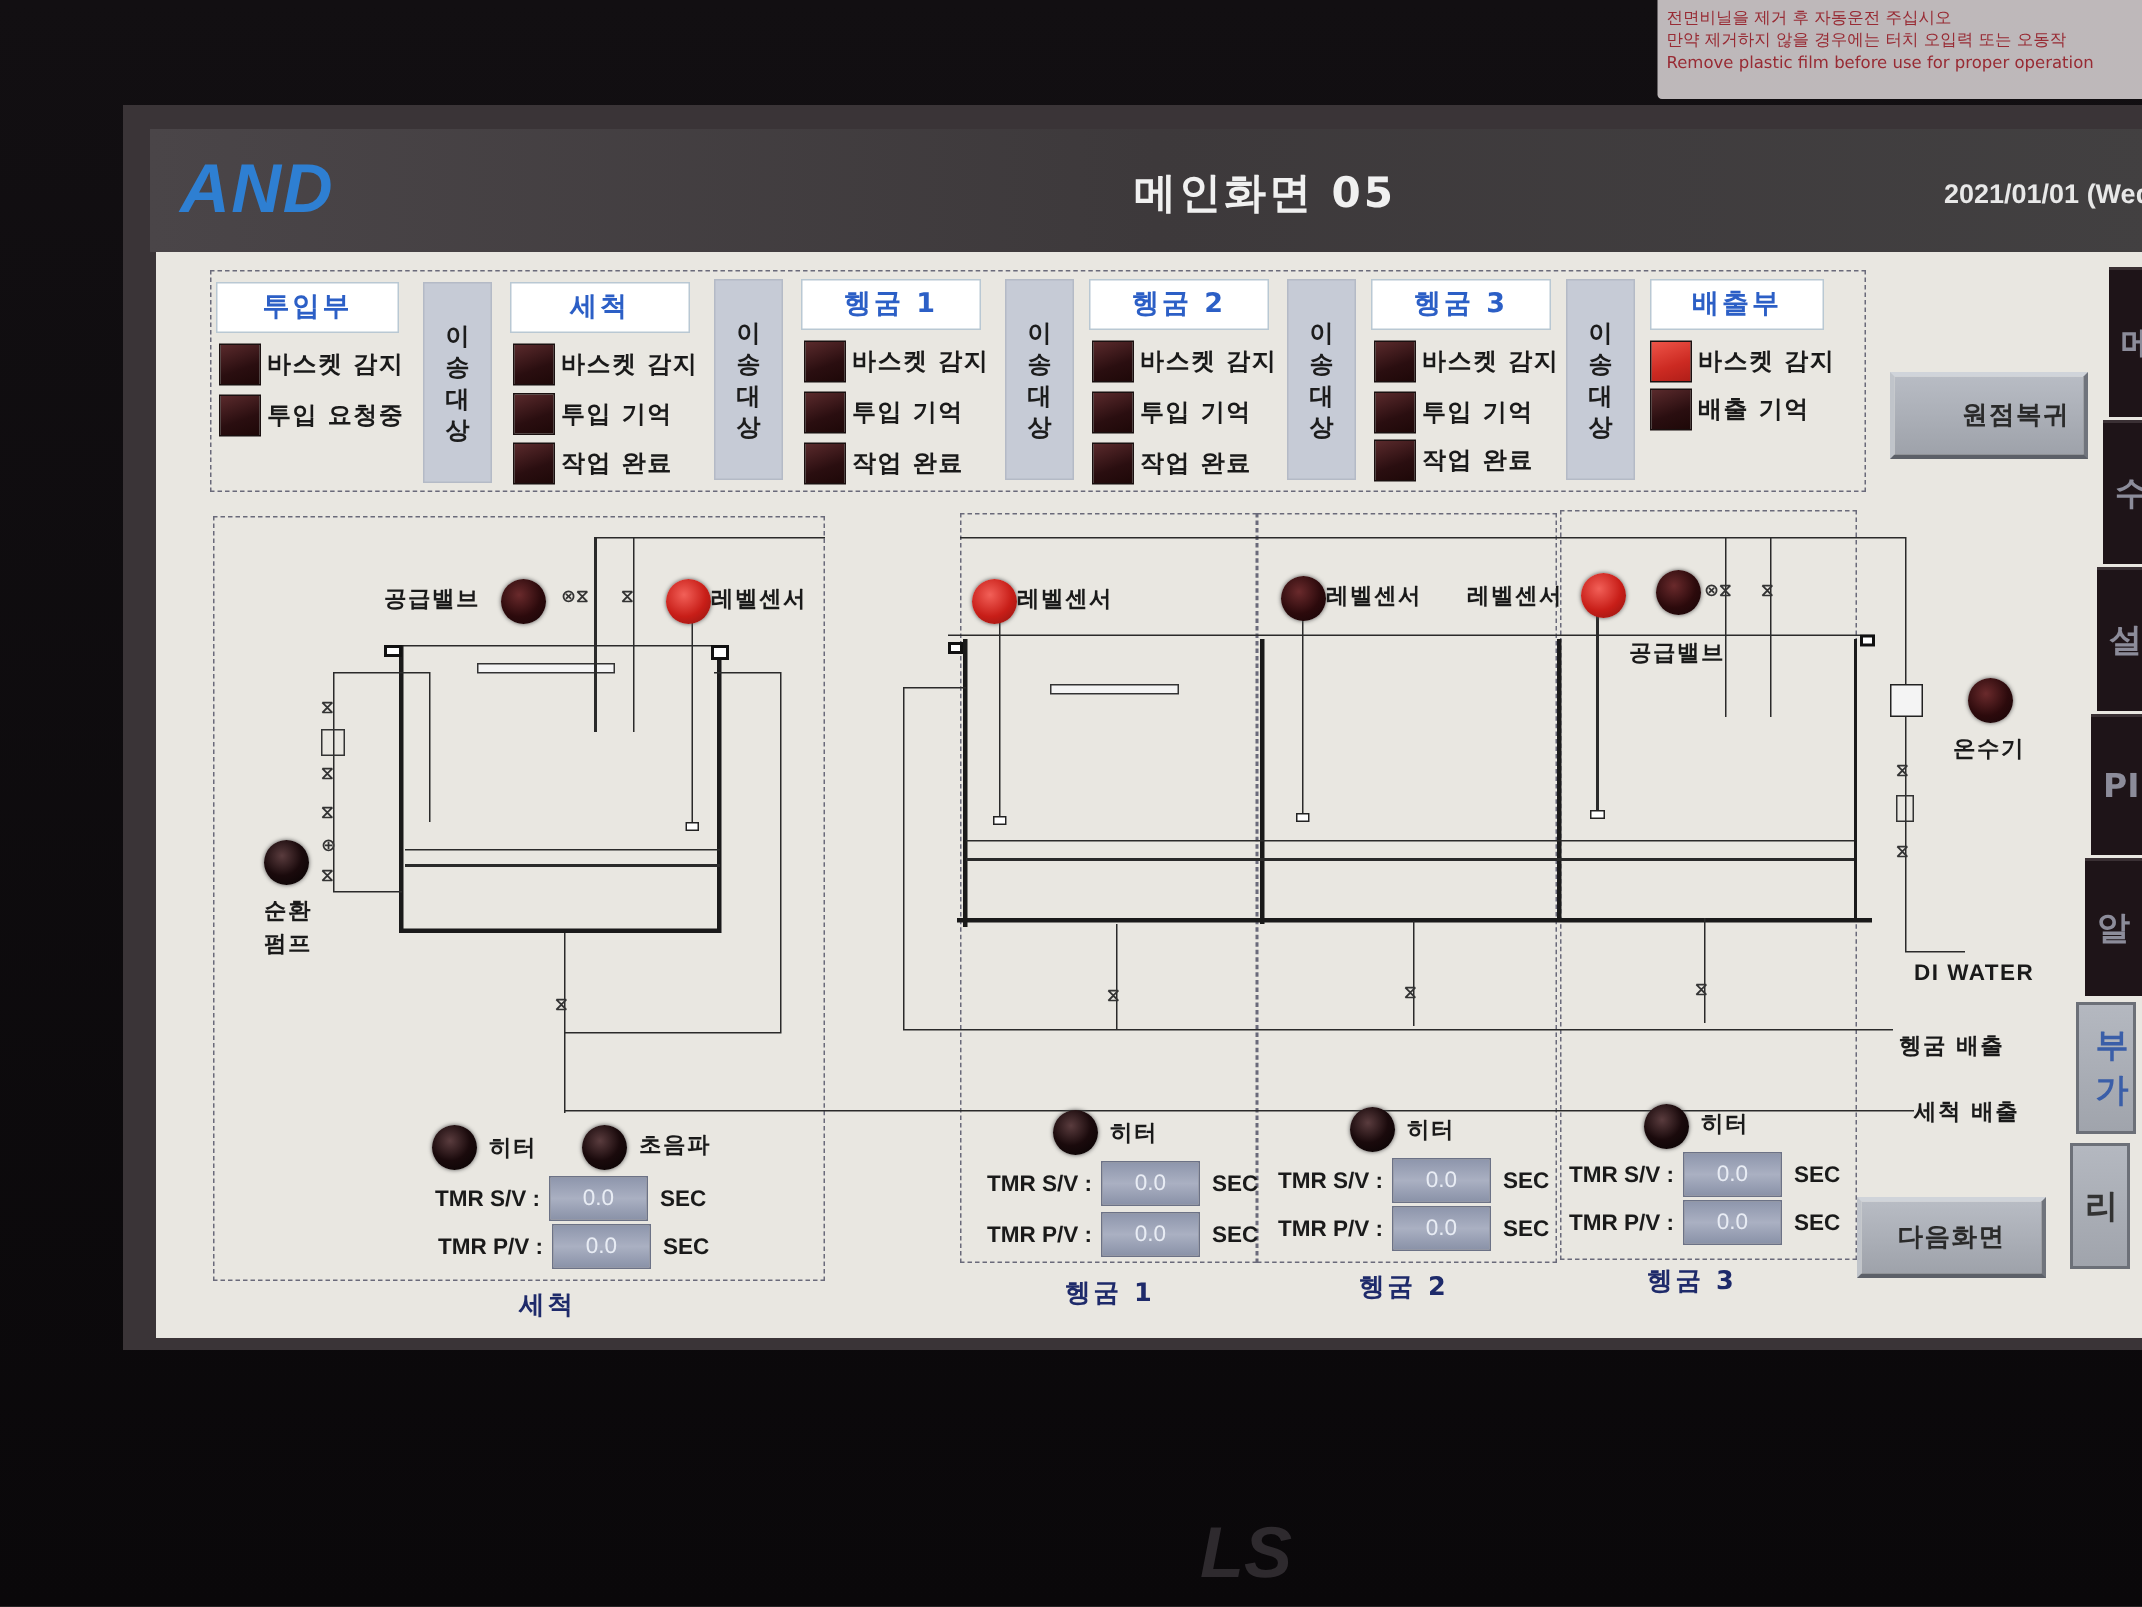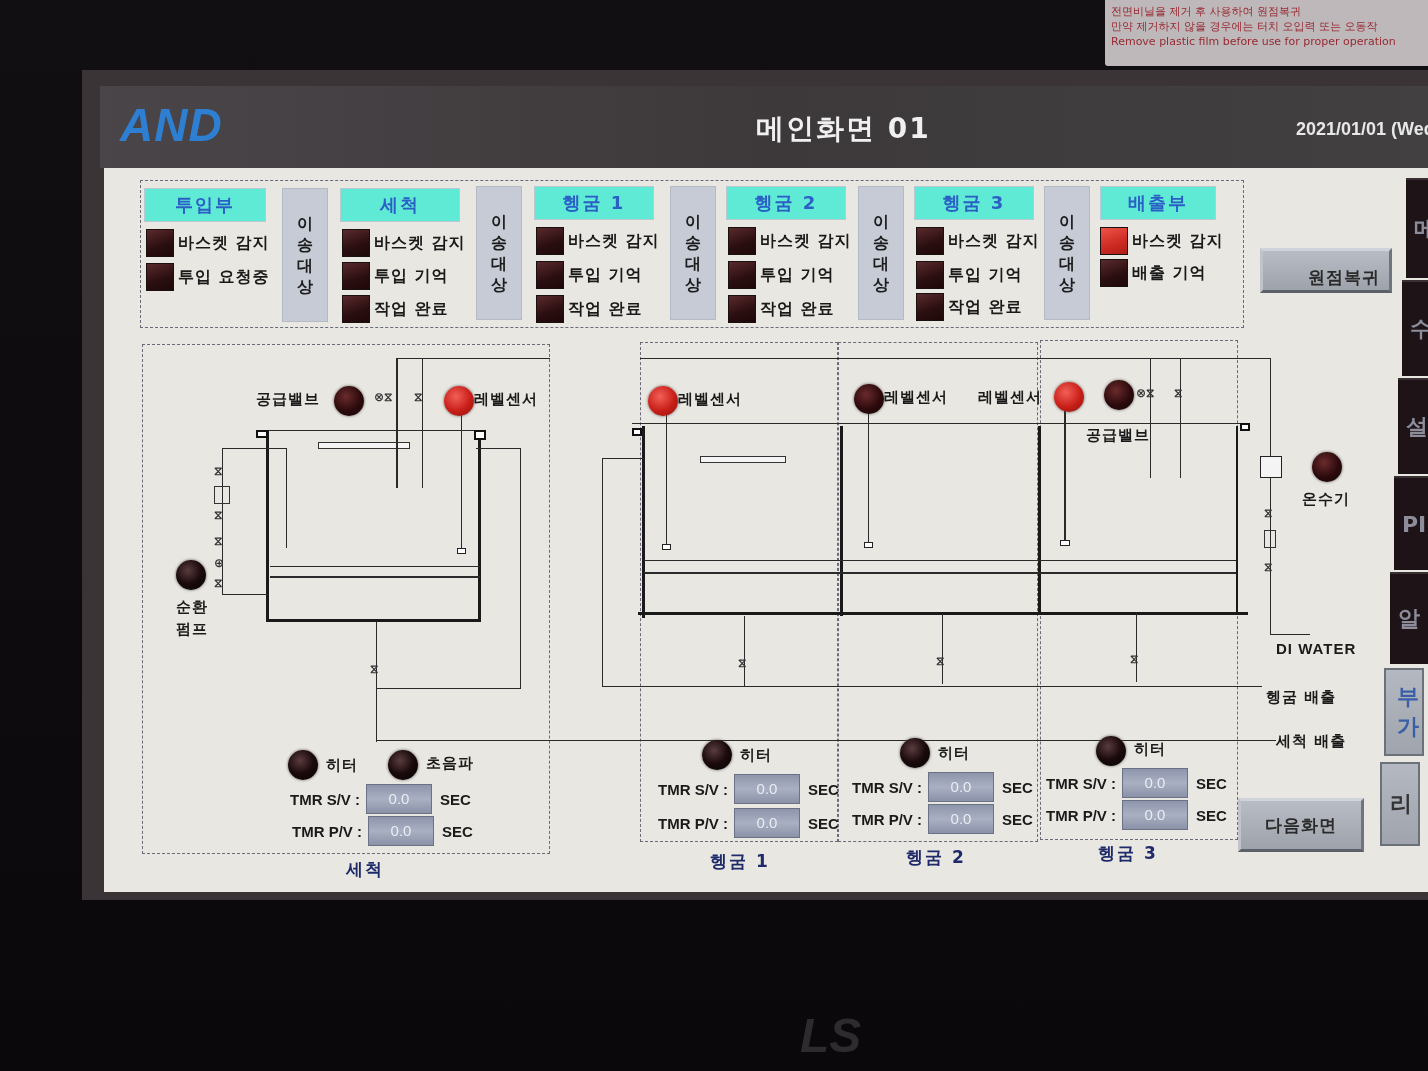--- a/index.html
+++ b/index.html
@@ -6,21 +6,21 @@
   html, body { width: 1428px; height: 1071px; overflow: hidden; background: #0c0a0c; font-family: "DejaVu Sans", "Liberation Sans", sans-serif; }
   .bezel { position: absolute; left: 0; top: 0; width: 1428px; height: 1071px; background: linear-gradient(180deg, #120f12 0%, #0a080a 100%); }
   .film-sticker { position: absolute; left: 1105px; top: 0; width: 330px; height: 66px; background: #dcd6d8; border-bottom-left-radius: 3px; padding: 4px 6px; color: #b0303a; font-size: 11px; line-height: 15px; opacity: 0.85; }
   .screen-frame { position: absolute; left: 82px; top: 70px; width: 1360px; height: 830px; background: #3a3437; }
   .header { position: absolute; left: 100px; top: 86px; width: 1340px; height: 82px; background: linear-gradient(90deg, #4a4548 0%, #3d393b 50%, #424041 100%); }
   .logo { position: absolute; left: 20px; top: 12px; font-size: 46px; font-weight: bold; font-style: italic; color: #2e7fd2; letter-spacing: 1px; font-family: "Liberation Sans", sans-serif; }
   .title { position: absolute; left: 656px; top: 24px; font-size: 28px; font-weight: bold; color: #f0f0f0; letter-spacing: 2px; }
   .datetime { position: absolute; left: 1196px; top: 33px; font-size: 18px; font-weight: bold; color: #e8e8e8; white-space: nowrap; font-family: "Liberation Sans", sans-serif; }
   .main { position: absolute; left: 104px; top: 168px; width: 1336px; height: 724px; background: #e9e7e1; overflow: hidden; }
   .dashed { position: absolute; border: 1px dashed #6a6a7a; }
-  .sec-title { position: absolute; height: 34px; background: #5eead4; border: 1px solid #b9c8d3; color: #2c5fc6; font-weight: bold; font-size: 18px; text-align: center; line-height: 32px; letter-spacing: 2px; }
+  .sec-title { position: absolute; height: 34px; background: #ffffff; border: 1px solid #b9c8d3; color: #2c5fc6; font-weight: bold; font-size: 18px; text-align: center; line-height: 32px; letter-spacing: 2px; }
   .transfer { position: absolute; width: 46px; height: 134px; background: #c6cbd6; border: 1px solid #b4bac6; color: #1c1c1c; font-weight: bold; font-size: 16px; text-align: center; display: flex; flex-direction: column; justify-content: center; line-height: 21px; }
   .ind-row { position: absolute; display: flex; align-items: center; height: 30px; }
   .lamp-sq { width: 28px; height: 28px; background: linear-gradient(160deg, #5a2a2c 0%, #2a0e10 60%, #1e0808 100%); border: 1px solid #1a1010; margin-right: 4px; }
   .lamp-sq.on { background: linear-gradient(160deg, #ee5448 0%, #cc2a22 60%, #b01e18 100%); }
   .ind-label { font-size: 16px; font-weight: bold; color: #1a1a1a; letter-spacing: 1px; white-space: nowrap; }
   .btn { position: absolute; background: linear-gradient(180deg, #b8bcc4 0%, #9ea2aa 100%); border: 3px solid; border-color: #d0d4da #70747c #5c6068 #c0c4ca; color: #2a2a2a; font-size: 17px; font-weight: bold; text-align: center; letter-spacing: 1px; }
   .side-tab { position: absolute; width: 40px; background: #1e1418; color: #8c8c9a; font-size: 22px; font-weight: bold; overflow: hidden; padding-left: 8px; display: flex; align-items: center; border-top: 2px solid #3a3034; }
   .side-tab.light { background: linear-gradient(180deg, #b4b8c0 0%, #a0a4ac 100%); color: #3a5ea8; border: 2px solid #6c7078; text-align: center; }
   .pipe { position: absolute; background: #2a2a2a; }
   .label { position: absolute; font-size: 15px; font-weight: bold; color: #1a1a1a; white-space: nowrap; letter-spacing: 1px; }
@@ -36,30 +36,30 @@
   .tank-wall { position: absolute; background: #1a1a1a; }
   .heater { position: absolute; height: 7px; border: 1px solid #333; background: #f4f4f4; }
   .ls-logo { position: absolute; left: 800px; top: 1008px; font-size: 48px; font-weight: bold; font-style: italic; color: #2e2a2e; font-family: "Liberation Sans", sans-serif; }
 </style>
 </head>
 <body>
 
 <div class="bezel"></div>
 
 <div class="film-sticker">
-  <div>전면비닐을 제거 후 사용하여 원점복귀</div>
+  <div>전면비닐을 제거 후 자동운전 주십시오</div>
   <div>만약 제거하지 않을 경우에는 터치 오입력 또는 오동작</div>
   <div>Remove plastic film before use for proper operation</div>
 </div>
 
 <div class="screen-frame"></div>
 
 <div class="header">
   <div class="logo">AND</div>
-  <div class="title">메인화면 01</div>
+  <div class="title">메인화면 05</div>
   <div class="datetime">2021/01/01 (Wed</div>
 </div>
 
 <div class="main">
 
   <div class="dashed" style="left:36px;top:12px;width:1104px;height:148px;"></div>
 
   <div class="sec-title" style="left:40px;top:20px;width:122px;">투입부</div>
   <div class="ind-row" style="left:42px;top:60px;">
       <div class="lamp-sq"></div>
@@ -159,21 +159,21 @@
   <div class="sec-title" style="left:996px;top:18px;width:116px;">배출부</div>
   <div class="ind-row" style="left:996px;top:58px;">
       <div class="lamp-sq on"></div>
       <span class="ind-label">바스켓 감지</span>
     </div>
   <div class="ind-row" style="left:996px;top:90px;">
       <div class="lamp-sq"></div>
       <span class="ind-label">배출 기억</span>
     </div>
 
-  <div class="btn" style="left:1156px;top:80px;width:132px;height:45px;line-height:52px;padding-left:36px;">원점복귀</div>
+  <div class="btn" style="left:1156px;top:80px;width:132px;height:58px;line-height:52px;padding-left:36px;">원점복귀</div>
   <div class="btn" style="left:1134px;top:630px;width:126px;height:54px;line-height:48px;">다음화면</div>
 
   <div class="side-tab" style="left:1302px;top:10px;height:100px;">메</div>
   <div class="side-tab" style="left:1298px;top:112px;height:96px;">수</div>
   <div class="side-tab" style="left:1294px;top:210px;height:96px;">설</div>
   <div class="side-tab" style="left:1290px;top:308px;height:94px;">PI</div>
   <div class="side-tab" style="left:1286px;top:404px;height:92px;">알</div>
   <div class="side-tab light" style="left:1280px;top:500px;height:88px;">부가</div>
   <div class="side-tab light" style="left:1276px;top:594px;height:84px;color:#333;">리</div>
 

